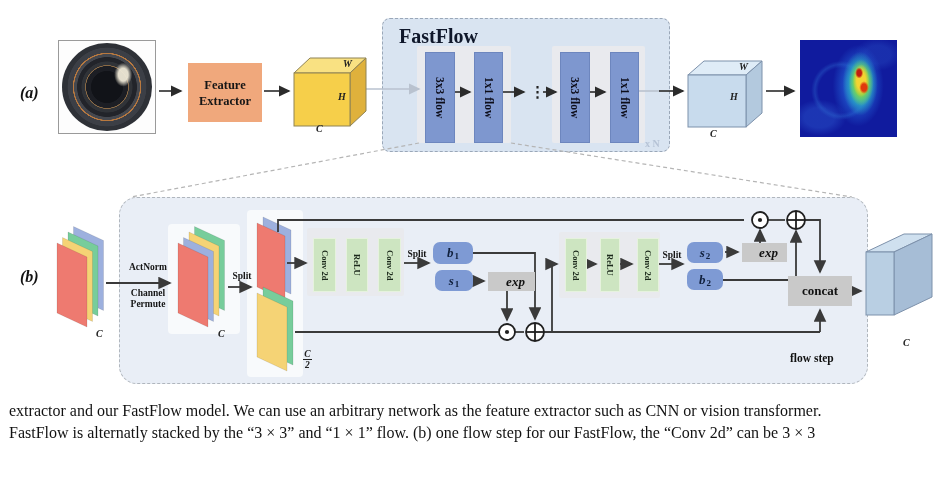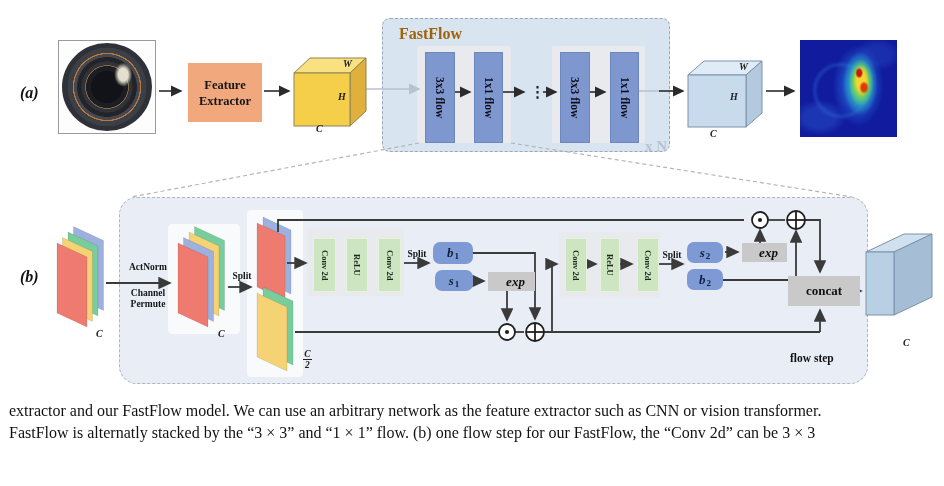--- a/index.html
+++ b/index.html
@@ -29,25 +29,25 @@
     font-weight:bold;font-size:12.5px;line-height:16px;color:#161616;}
   .coupling{background:#7e9ad4;border-radius:7px;color:#10203d;font-weight:bold;
     font-style:italic;font-size:13px;display:flex;align-items:center;justify-content:center;}
   .coupling sub{font-size:9px;font-style:normal;margin-left:1px;margin-top:6px;}
   .opbox{background:#c9c9c9;color:#111;display:flex;align-items:center;justify-content:center;
     font-weight:bold;font-size:13px;}
   .opbox.italic{font-style:italic;padding-left:8px;}
 
   
   .panel-letter{font-weight:bold;font-style:italic;font-size:16px;color:#111;}
-  .ff-title{font-weight:bold;font-size:16px;color:#a16207;}
+  .ff-title{font-weight:bold;font-size:20px;color:#0f172a;}
   .tiny-bold{font-weight:bold;font-size:9.5px;color:#151515;text-align:center;line-height:11px;}
   .dim-label{font-weight:bold;font-style:italic;font-size:10px;color:#222;}
   .dots{font-weight:bold;font-size:15px;color:#222;}
-  .repeat-hint{font-size:15px;font-weight:bold;color:#b6c3d6;}
+  .repeat-hint{font-size:10px;font-weight:bold;color:#b6c3d6;}
   .flow-step{font-weight:bold;font-size:11.5px;color:#111;}
   .frac{display:flex;flex-direction:column;align-items:center;font-weight:bold;
     font-style:italic;font-size:9.5px;color:#222;line-height:10px;}
   .frac .den{border-top:1px solid #222;padding:0 2px;}
 
   
   .photo{left:58px;top:40px;width:98px;height:94px;background:#fdfdfd;border:1px solid #9a9a9a;
     box-sizing:border-box;}
   .photo .bottle{position:absolute;left:3px;top:2px;width:90px;height:88px;border-radius:50%;
     background:
@@ -261,21 +261,21 @@
   <div class="abs z3 coupling" style="left:687px;top:242px;width:36px;height:21px;">
     <span>s</span>
       <sub>2</sub>
   </div>
   <div class="abs z3 coupling" style="left:687px;top:269px;width:36px;height:21px;">
     <span>b</span>
       <sub>2</sub>
   </div>
   <div class="abs z3 opbox italic" style="left:742px;top:243px;width:37px;height:19px;">exp</div>
 
-  <div class="abs z3 opbox" style="left:788px;top:276px;width:72px;height:30px;">concat</div>
+  <div class="abs z3 opbox" style="left:788px;top:276px;width:64px;height:30px;">concat</div>
   <div class="abs z3 flow-step" style="left:790px;top:352px;">flow step</div>
   <div class="abs z3 dim-label" style="left:903px;top:337px;">C</div>
 
   <div class="abs z3 caption">
     <div>extractor and our FastFlow model. We can use an arbitrary network as the feature extractor such as CNN or vision transformer.</div>
     <div>FastFlow is alternatly stacked by the “3 × 3” and “1 × 1” flow. (b) one flow step for our FastFlow, the “Conv 2d” can be 3 × 3</div>
   </div>
 
 </div>
 

